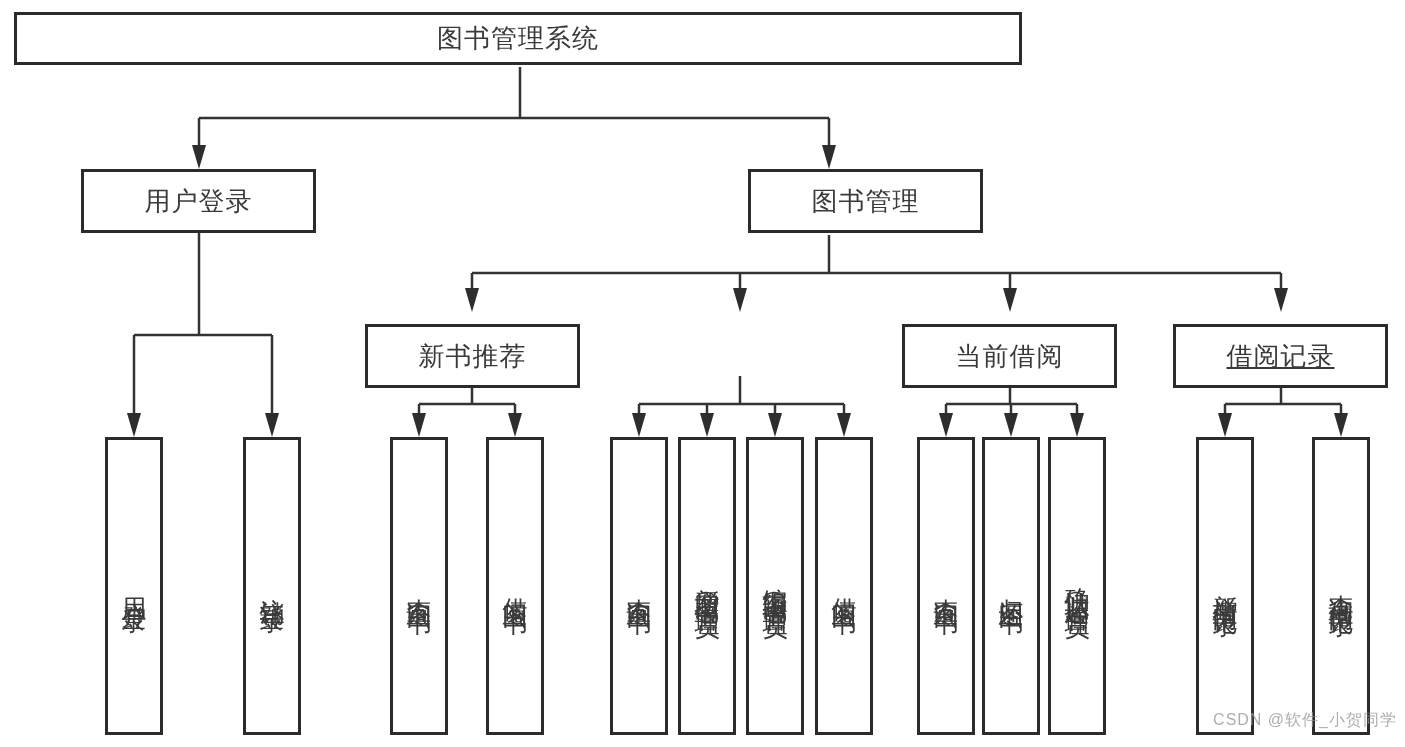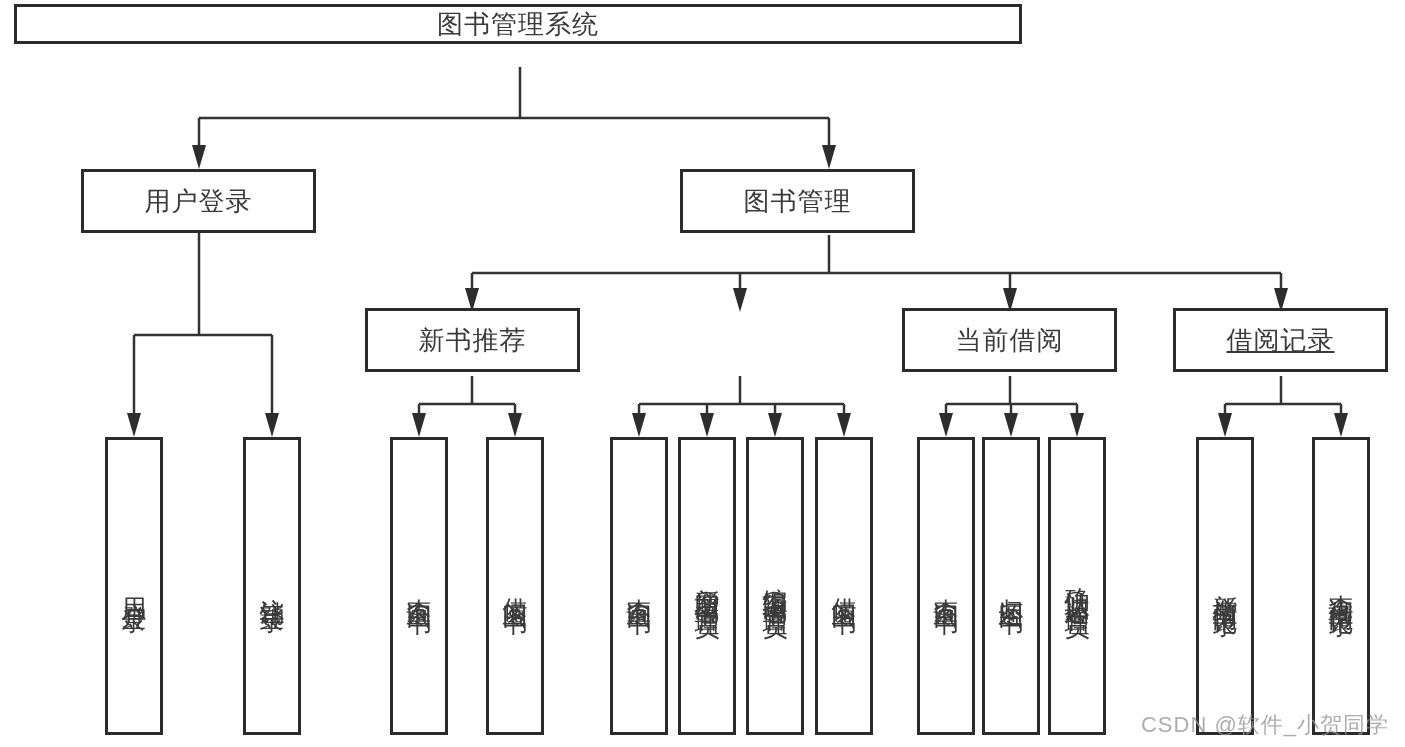--- a/index.html
+++ b/index.html
@@ -40,30 +40,30 @@
     white-space: nowrap;
   }
   .leaf {
     writing-mode: vertical-rl;
     text-orientation: mixed;
     font-size: 25px;
     letter-spacing: 4px;
     line-height: 1;
     white-space: nowrap;
   }
-  .root-box   { left: 14px;   top: 4px;  width: 1008px; height: 40px; }
+  .root-box   { left: 14px;   top: 12px;  width: 1008px; height: 53px; }
   .lv2        { top: 169px;  width: 235px; height: 64px; }
-  .lv3        { top: 308px;  width: 215px; height: 64px; }
+  .lv3        { top: 324px;  width: 215px; height: 64px; }
   .lv4        { top: 437px;  width: 58px;  height: 298px; }
   .watermark {
     position: absolute;
-    right: 16px;
+    right: 8px;
     top: 710px;
     z-index: 5;
-    font-size: 22px;
+    font-size: 16px;
     color: rgba(150, 150, 150, 0.78);
     letter-spacing: 1px;
     white-space: nowrap;
   }
 </style>
 </head>
 <body>
 
 <div class="canvas">
 
@@ -132,21 +132,21 @@
       <polygon points="1004,413 1018,413 1011,437"></polygon>
       <polygon points="1070,413 1084,413 1077,437"></polygon>
       <polygon points="1218,413 1232,413 1225,437"></polygon>
       <polygon points="1334,413 1348,413 1341,437"></polygon>
     </g>
   </svg>
 
   <div class="box hbox root-box">图书管理系统</div>
 
   <div class="box hbox lv2" style="left:81px;">用户登录</div>
-  <div class="box hbox lv2" style="left:680px;">图书管理</div>
+  <div class="box hbox lv2" style="left:748px;">图书管理</div>
 
   <div class="box hbox lv3" style="left:365px;">新书推荐</div>
   <div class="box hbox lv3" style="left:902px;">当前借阅</div>
   <div class="box hbox lv3" style="left:1173px;text-decoration:underline;">借阅记录</div>
 
   <div class="box leaf lv4" style="left:105px;">用户登录</div>
   <div class="box leaf lv4" style="left:243px;">注销登录</div>
 
   <div class="box leaf lv4" style="left:390px;">查询图书</div>
   <div class="box leaf lv4" style="left:486px;">借阅图书</div>

